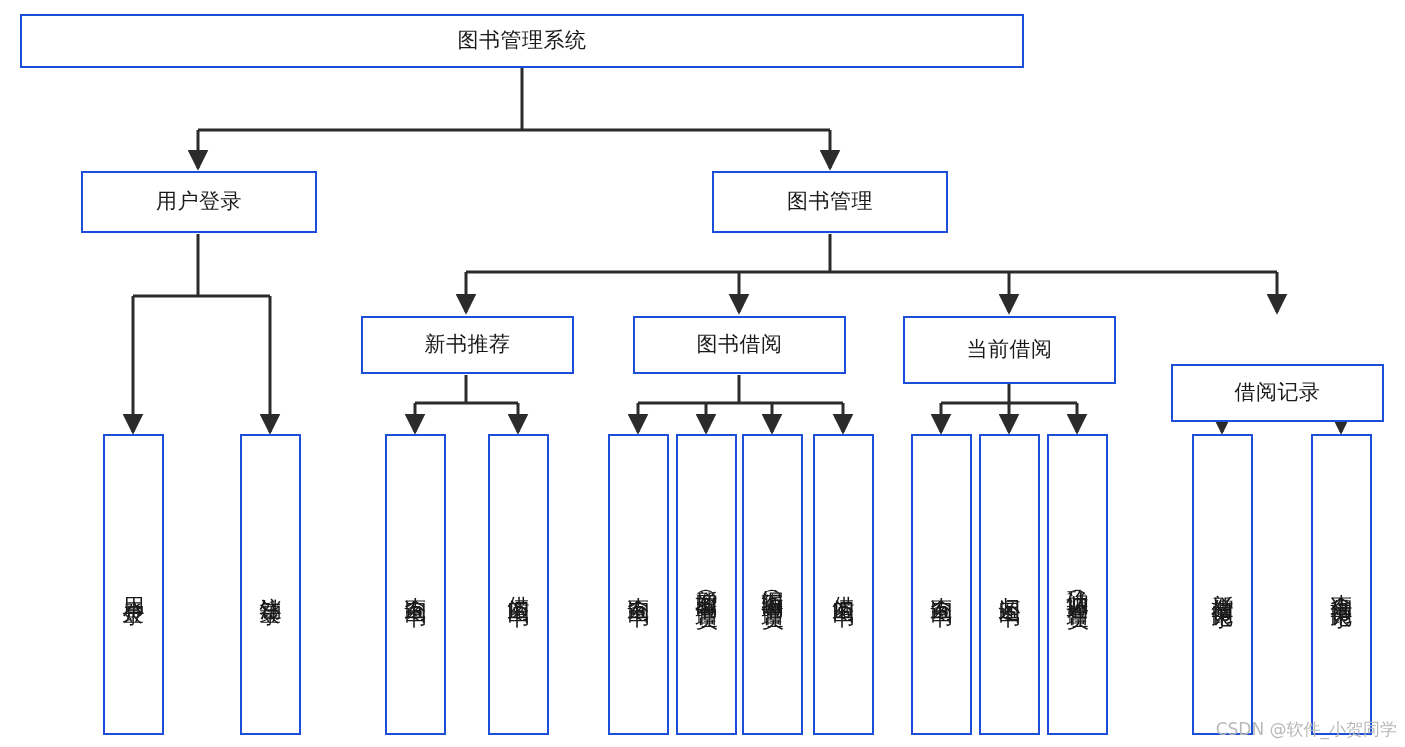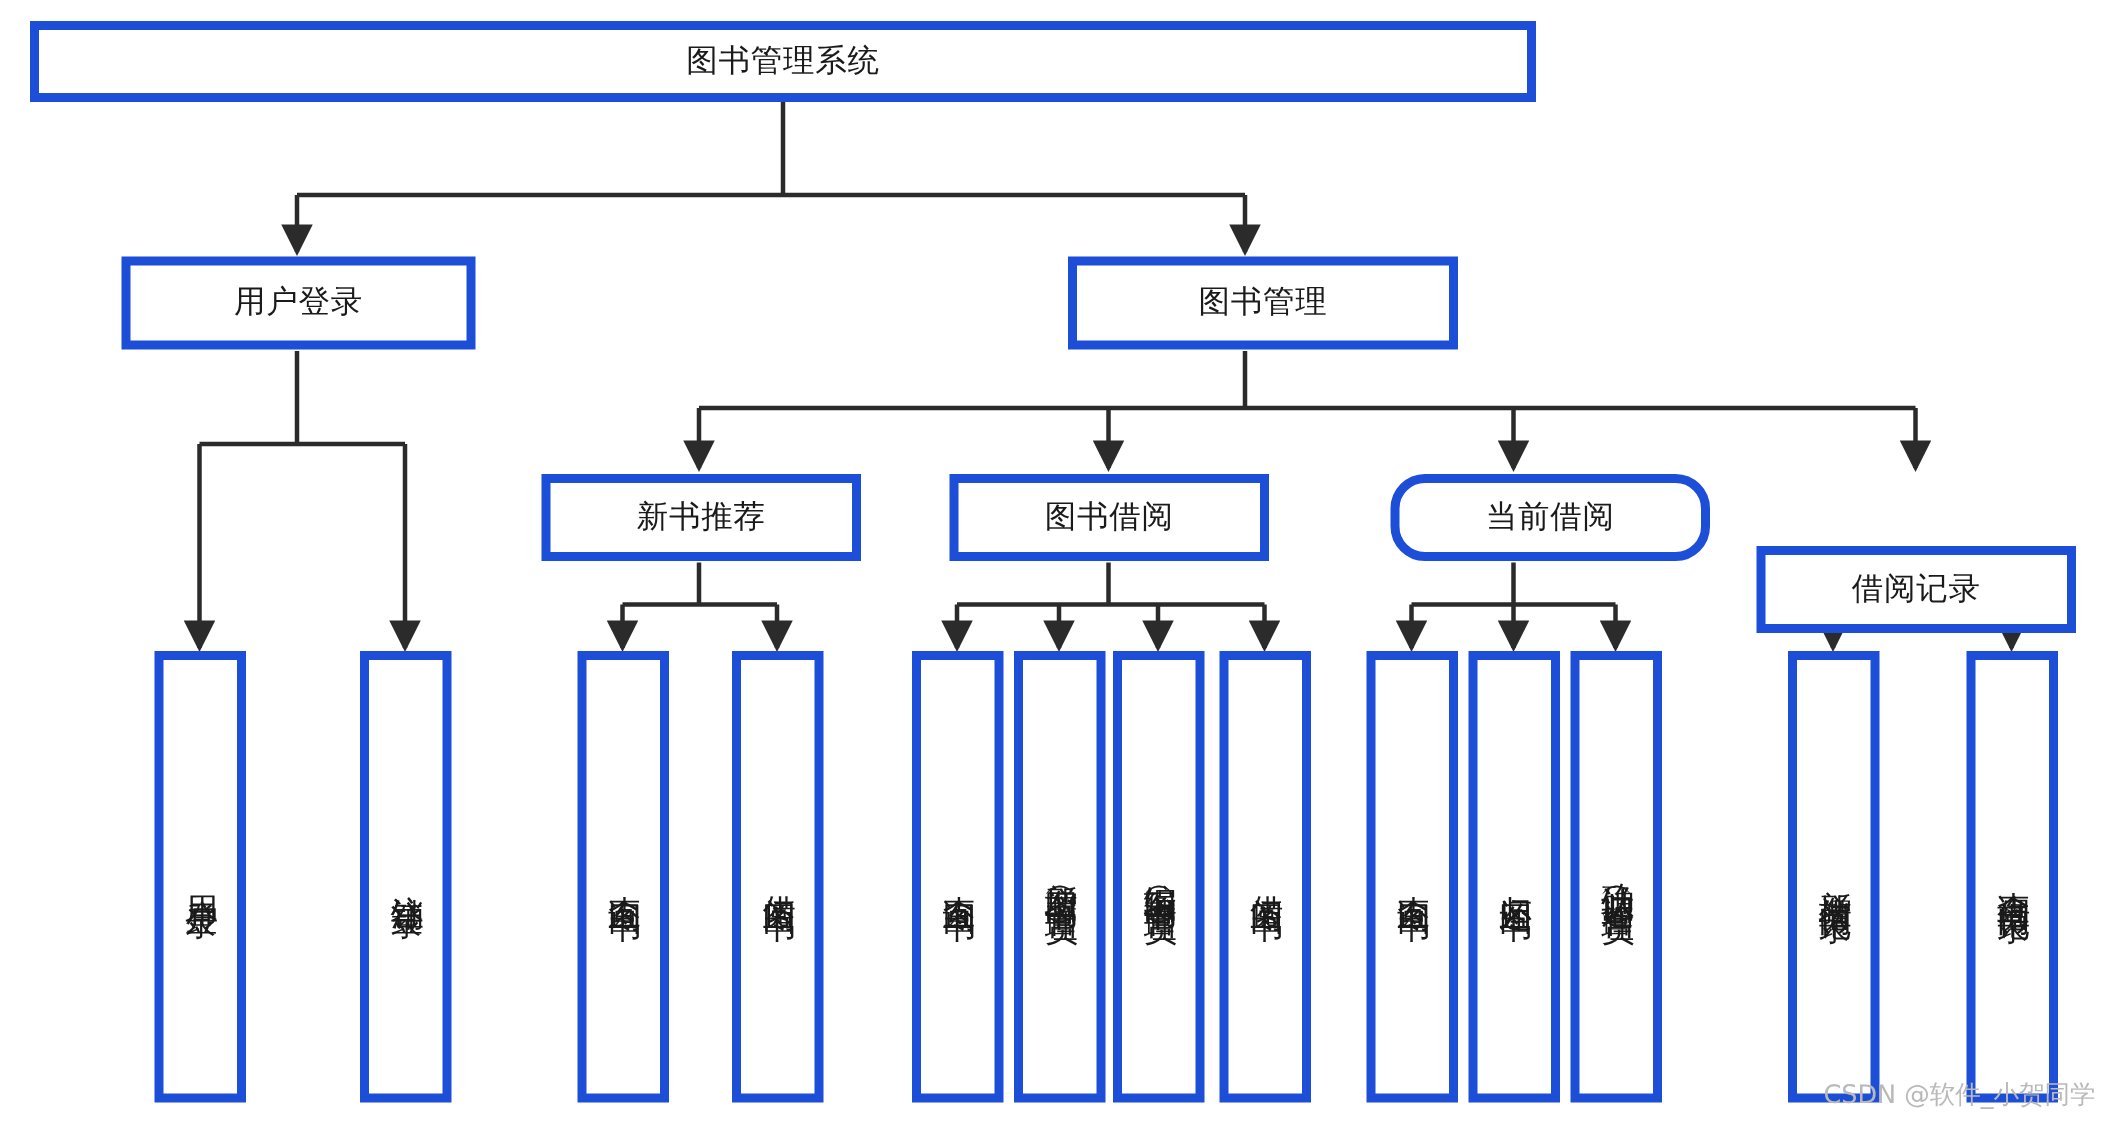--- a/index.html
+++ b/index.html
@@ -22,21 +22,21 @@
     left: 0;
     top: 0;
     width: 1405px;
     height: 747px;
     pointer-events: none;
   }
   .node {
     position: absolute;
     box-sizing: border-box;
     background: #ffffff;
-    border: 6px solid #1d4ed8;
+    border: 2px solid #1d4ed8;
     display: flex;
     align-items: center;
     justify-content: center;
     z-index: 3;
   }
   .node .lbl {
     color: #1a1a1a;
     line-height: 1.12;
     letter-spacing: 0.5px;
     white-space: nowrap;
@@ -128,33 +128,33 @@
   </svg>
 
   <div class="node horiz" style="left:20px; top:14px; width:1004px; height:54px;">
     <span class="lbl">图书管理系统</span>
   </div>
 
   <div class="node horiz" style="left:81px; top:171px; width:236px; height:62px;">
     <span class="lbl">用户登录</span>
   </div>
 
-  <div class="node horiz" style="left:712px; top:171px; width:260px; height:62px;">
+  <div class="node horiz" style="left:712px; top:171px; width:236px; height:62px;">
     <span class="lbl">图书管理</span>
   </div>
 
   <div class="node horiz" style="left:361px; top:316px; width:213px; height:58px;">
     <span class="lbl">新书推荐</span>
   </div>
 
   <div class="node horiz" style="left:633px; top:316px; width:213px; height:58px;align-items:center;">
     <span class="lbl">图书借阅</span>
   </div>
 
-  <div class="node horiz" style="left:927px; top:316px; width:213px; height:58px;border-radius:23px;">
+  <div class="node horiz" style="left:903px; top:316px; width:213px; height:68px;">
     <span class="lbl">当前借阅</span>
   </div>
 
   <div class="node horiz" style="left:1171px; top:316px; width:213px; height:58px;margin-top:48px;">
     <span class="lbl">借阅记录</span>
   </div>
 
   <div class="node vert" style="left:103px; top:434px; width:61px; height:301px;">
     <span class="lbl">用户登录</span>
   </div>

